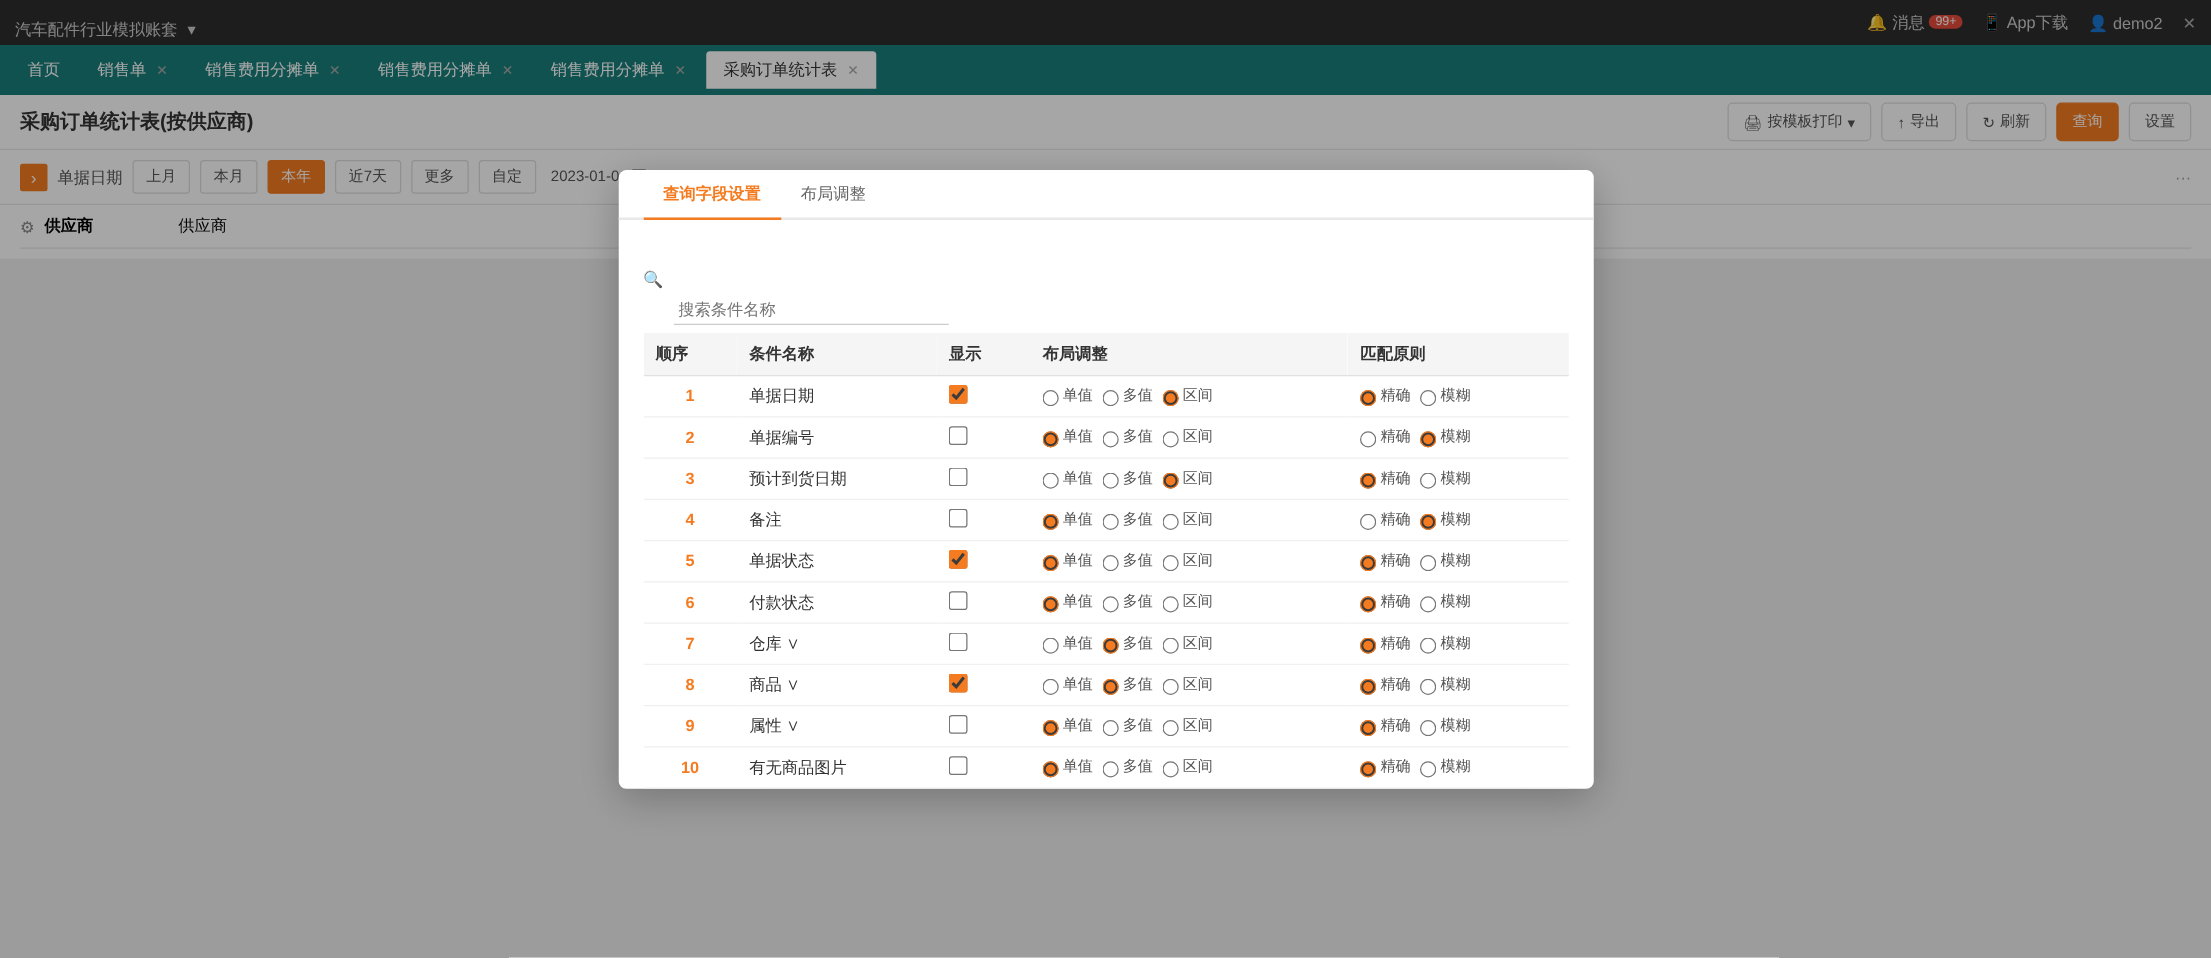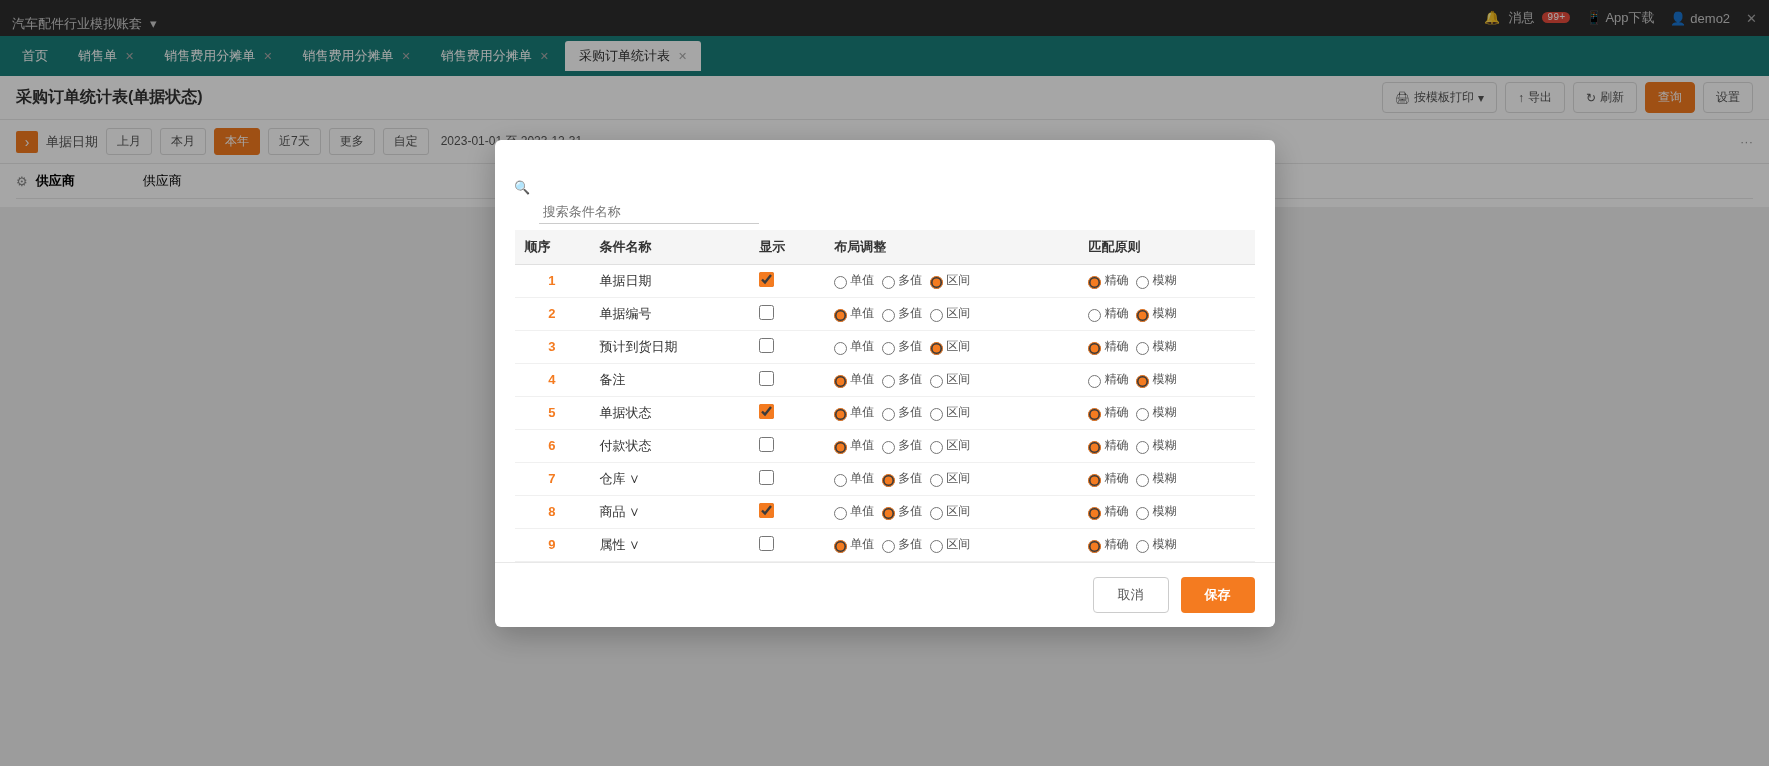--- a/index.html
+++ b/index.html
@@ -241,21 +241,21 @@
   </style>
 </head>
 <body>
 
 <div class="top-bar">
   <div class="top-bar-left">
     <span>汽车配件行业模拟账套</span>
     <span style="cursor:pointer;">▾</span>
   </div>
   <div class="top-bar-right">
-    <span style="cursor:pointer;font-family:Liberation Mono, monospace;">
+    <span style="cursor:pointer;">
       🔔 <span>消息</span>
       <span class="badge">99+</span>
     </span>
     <span style="cursor:pointer;">
       📱 <span>App下载</span>
     </span>
     <span style="cursor:pointer;">
       👤 <span>demo2</span>
     </span>
     <span style="cursor:pointer; color:#aaa;">✕</span>
@@ -265,21 +265,21 @@
 <div class="nav-tabs">
   <div class="nav-tab">首页</div>
   <div class="nav-tab">销售单 <span class="close-x">✕</span></div>
   <div class="nav-tab">销售费用分摊单 <span class="close-x">✕</span></div>
   <div class="nav-tab">销售费用分摊单 <span class="close-x">✕</span></div>
   <div class="nav-tab">销售费用分摊单 <span class="close-x">✕</span></div>
   <div class="nav-tab active">采购订单统计表 <span class="close-x">✕</span></div>
 </div>
 
 <div class="page-header">
-  <div class="page-title">采购订单统计表(单据状态)</div>
+  <div class="page-title">采购订单统计表(按供应商)</div>
   <div class="page-actions">
     <button class="action-btn">🖨 <span>按模板打印</span> ▾</button>
     <button class="action-btn">↑ <span>导出</span></button>
     <button class="action-btn">↻ <span>刷新</span></button>
     <button class="action-btn primary">查询</button>
     <button class="action-btn">设置</button>
   </div>
 </div>
 
 <div class="filter-bar">
@@ -301,20 +301,24 @@
     <span class="gear-icon">⚙</span>
     <span style="font-size:13px; font-weight:bold;">供应商</span>
     <span style="margin-left:60px;">供应商</span>
   </div>
 </div>
 
 <div class="overlay">
   <div class="modal">
 
 
+    <div class="modal-tabs">
+      <div class="modal-tab active">查询字段设置</div>
+      <div class="modal-tab">布局调整</div>
+    </div>
 
     <div class="modal-search">
       <span style="color:#aaa;">🔍</span>
       <input type="text" placeholder="搜索条件名称" style="border-top: none; border-right: none; border-left: none; border-image: initial; border-bottom: 1px solid rgb(204, 204, 204); padding: 4px; font-size: 13px; width: 220px; outline: none;">
     </div>
 
     <div class="config-table">
       <table>
         <thead>
           <tr>
@@ -481,22 +485,36 @@
                   <label><input type="radio" name="type_9" style="accent-color: rgb(244, 123, 32);">区间</label>
                 </div>
               </td>
               <td>
                 <div class="radio-group">
                   <label><input type="radio" name="match_9" checked="" style="accent-color: rgb(244, 123, 32);">精确</label>
                   <label><input type="radio" name="match_9" style="accent-color: rgb(244, 123, 32);">模糊</label>
                 </div>
               </td>
             </tr>
+            <tr>
+              <td class="order-num">10</td>
+              <td>有无商品图片</td>
+              <td><input type="checkbox" class="cb" style="accent-color: rgb(244, 123, 32);"></td>
+              <td>
+                <div class="radio-group">
+                  <label><input type="radio" name="type_10" checked="" style="accent-color: rgb(244, 123, 32);">单值</label>
+                  <label><input type="radio" name="type_10" style="accent-color: rgb(244, 123, 32);">多值</label>
+                  <label><input type="radio" name="type_10" style="accent-color: rgb(244, 123, 32);">区间</label>
+                </div>
+              </td>
+              <td>
+                <div class="radio-group">
+                  <label><input type="radio" name="match_10" checked="" style="accent-color: rgb(244, 123, 32);">精确</label>
+                  <label><input type="radio" name="match_10" style="accent-color: rgb(244, 123, 32);">模糊</label>
+                </div>
+              </td>
+            </tr>
           </tbody>
       </table>
     </div>
 
-    <div class="modal-footer">
-      <button class="btn-cancel">取消</button>
-      <button class="btn-save">保存</button>
-    </div>
   </div>
 </div>
 
 </body></html>

